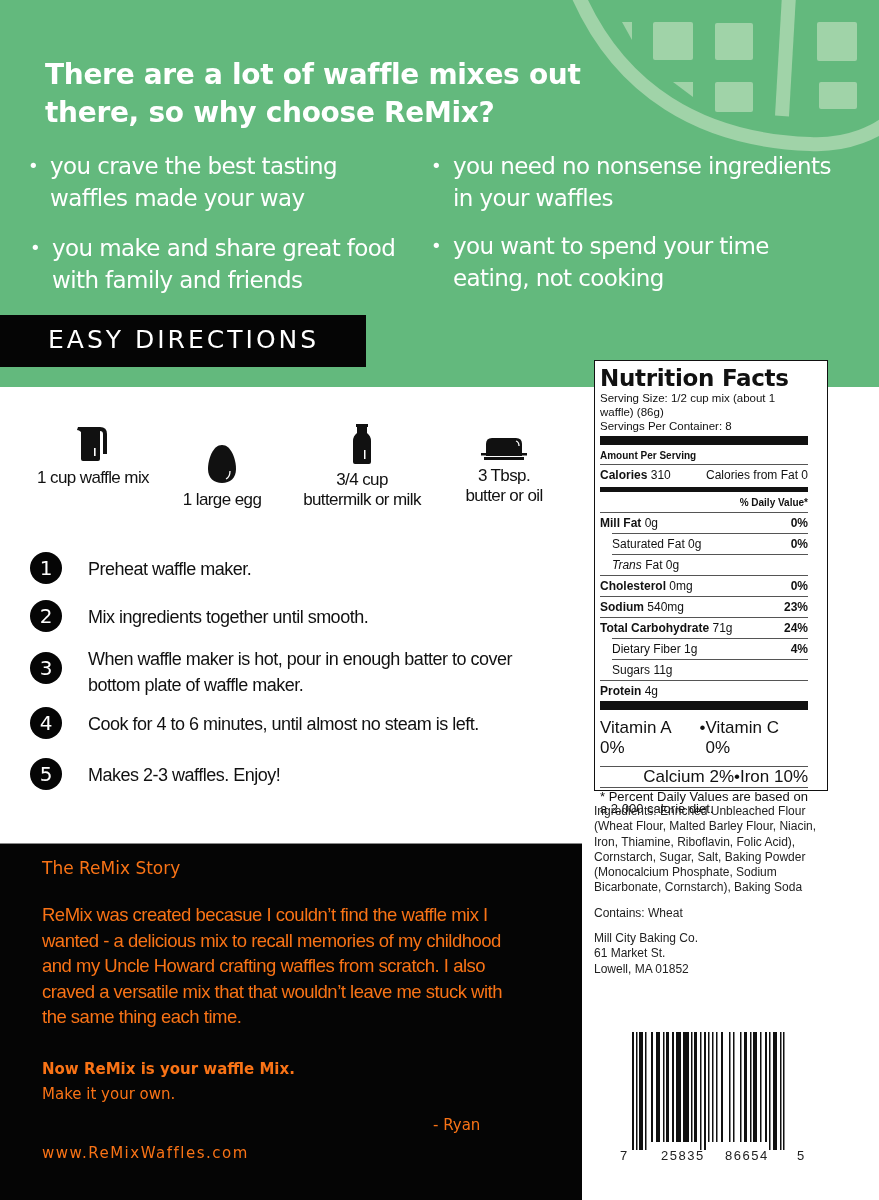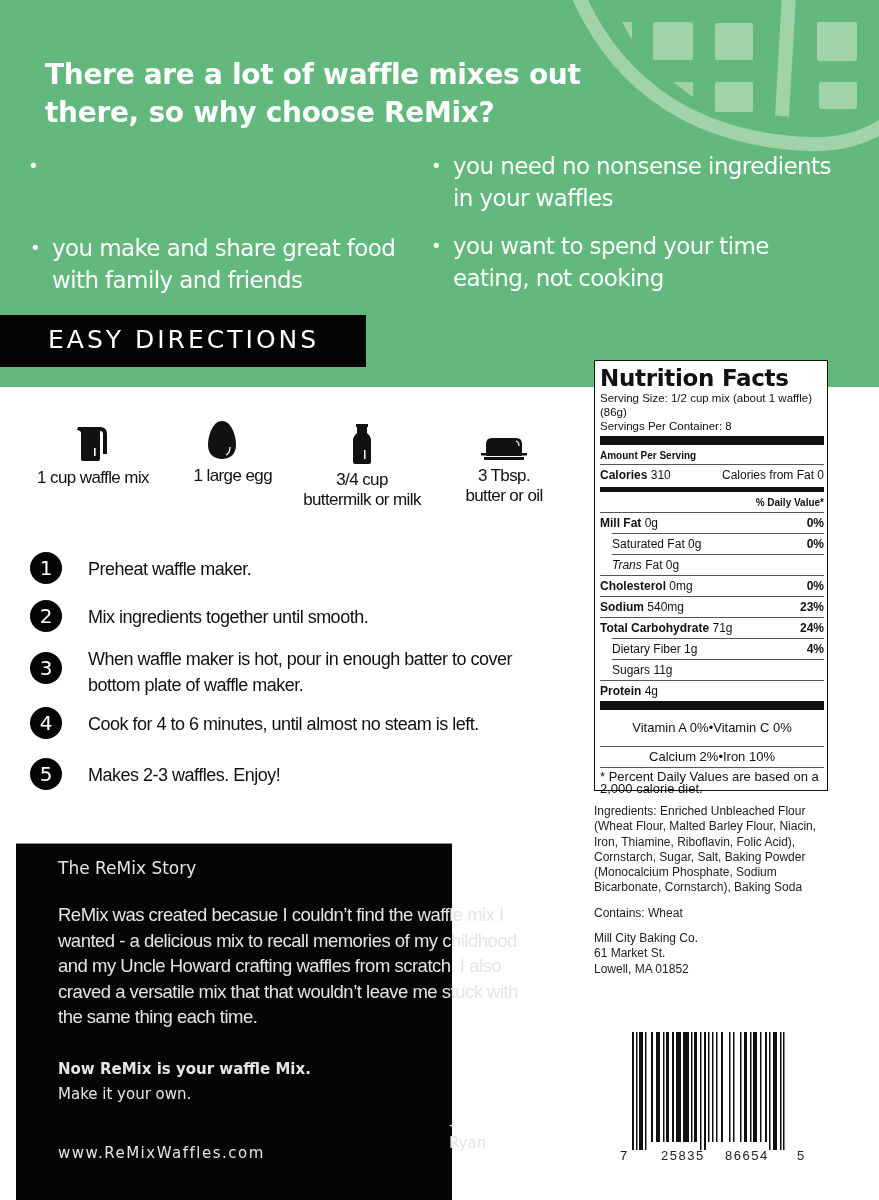--- a/index.html
+++ b/index.html
@@ -35,71 +35,71 @@
       position: absolute; left: 0; top: 315px; width: 366px; height: 52px;
       background: #050505; color: #ffffff;
       font-family: "DejaVu Sans", sans-serif; font-size: 25px; letter-spacing: 3px;
       padding: 10px 0 0 48px;
     }
 
     
     .ingredient { position: absolute; text-align: center; font-size: 17px; line-height: 20px; letter-spacing: -0.6px; }
     .ingredient .icon { display: block; margin: 0 auto 6px auto; }
     .ing1 { left: 22px; top: 426px; width: 142px; }
-    .ing2 { left: 172px; top: 420px; width: 100px; text-align: right; }
+    .ing2 { left: 172px; top: 444px; width: 100px; }
     .ing3 { left: 286px; top: 424px; width: 152px; }
     .ing4 { left: 450px; top: 436px; width: 108px; }
 
     
     .step { position: absolute; left: 30px; width: 510px; }
     .step .num {
       position: absolute; left: 0; top: 0; width: 32px; height: 32px; border-radius: 50%;
       background: #050505; color: #fff; font-size: 20px; line-height: 32px; text-align: center;
       font-family: "DejaVu Sans", sans-serif;
     }
     .step .txt {
       position: absolute; left: 58px; top: 4px; width: 450px;
       font-size: 18px; line-height: 26px; letter-spacing: -0.5px; color: #111;
     }
     .s1 { top: 552px; } .s2 { top: 600px; } .s3 { top: 652px; } .s4 { top: 707px; } .s5 { top: 758px; }
     .s3 .txt { top: -6px; }
 
     
     .story {
-      position: absolute; left: 0; top: 843px; width: 436px; height: 357px;
-      background: #050505; color: #e5e5e5; border-top: 1px solid #888; margin-left: 16px;
+      position: absolute; left: 0; top: 843px; width: 582px; height: 357px;
+      background: #050505; color: #f97316; border-top: 1px solid #888;
     }
     .story-title { position: absolute; left: 42px; top: 14px; font-family: "DejaVu Sans", sans-serif; font-size: 17px; }
     .story-body {
       position: absolute; left: 42px; top: 58px; width: 460px;
       font-size: 18.5px; line-height: 25.5px; letter-spacing: -0.5px;
     }
     .story-tag { position: absolute; left: 42px; top: 216px; font-family: "DejaVu Sans", sans-serif; font-weight: bold; font-size: 15px; }
     .story-tag2 { position: absolute; left: 42px; top: 241px; font-family: "DejaVu Sans", sans-serif; font-size: 15px; }
     .story-sign { position: absolute; left: 433px; top: 272px; font-family: "DejaVu Sans", sans-serif; font-size: 15px; }
     .story-url { position: absolute; left: 42px; top: 300px; font-family: "DejaVu Sans", sans-serif; font-size: 15px; letter-spacing: 1.5px; }
 
     
     .nf {
       position: absolute; left: 594px; top: 360px; width: 234px; height: 431px;
-      border: 1.5px solid #111; padding: 4px 3px 0 5px; background: #fff; color: #111;
+      border: 1.5px solid #111; padding: 4px 19px 0 5px; background: #fff; color: #111;
     }
     .nf-title { font-family: "DejaVu Sans", sans-serif; font-weight: bold; font-size: 23px; line-height: 26px; letter-spacing: -0.3px; }
     .nf-small { font-size: 11.5px; line-height: 14px; }
     .nf-bar-thick { height: 9px; background: #111; margin: 3px 0 3px 0; }
     .nf-bar-med { height: 5px; background: #111; margin: 2px 0; }
     .nf-row {
       display: flex; justify-content: space-between; align-items: flex-end;
       border-top: 1px solid #555; font-size: 12px; line-height: 20px;
     }
     .nf-row.indent { margin-left: 12px; }
     .nf-row b, .nf-bold { font-weight: bold; }
     .nf-amount { font-weight: bold; font-size: 10px; line-height: 16px; }
     .nf-dv { text-align: right; font-weight: bold; font-size: 10px; line-height: 18px; border-top: 1px solid #555; }
-    .nf-vit { display: flex; justify-content: center; font-size: 13px; line-height: 20px; border-top: 1px solid #555; margin-top: 8px; }
+    .nf-vit { display: flex; justify-content: flex-end; font-size: 17px; line-height: 20px; border-top: 1px solid #555; margin-top: 8px; }
     .nf-vit.first { border-top: none; }
     .nf-foot { border-top: 1px solid #555; font-size: 13px; line-height: 12px; padding-top: 3px; }
 
     
     .ingredients-text {
       position: absolute; left: 594px; top: 804px; width: 235px;
       font-size: 12px; line-height: 15.3px; color: #222;
     }
     .ingredients-text p { margin-bottom: 10px; }
 
@@ -126,20 +126,21 @@
       <path d="M113,82 L133,82 L133,97 Z"></path>
       <rect x="155" y="82" width="38" height="30" rx="2"></rect>
       <rect x="259" y="82" width="38" height="27" rx="2"></rect>
     </g>
   </svg>
 
   <h1 class="hero-title">There are a lot of waffle mixes out there, so why choose ReMix?</h1>
 
   <div class="reason r1">
     <span class="bullet">•</span>
+    <span>you crave the best tasting waffles made your way</span>
   </div>
   <div class="reason r2">
     <span class="bullet">•</span>
     <span>you need no nonsense ingredients in your waffles</span>
   </div>
   <div class="reason r3">
     <span class="bullet">•</span>
     <span>you make and share great food with family and friends</span>
   </div>
   <div class="reason r4">

